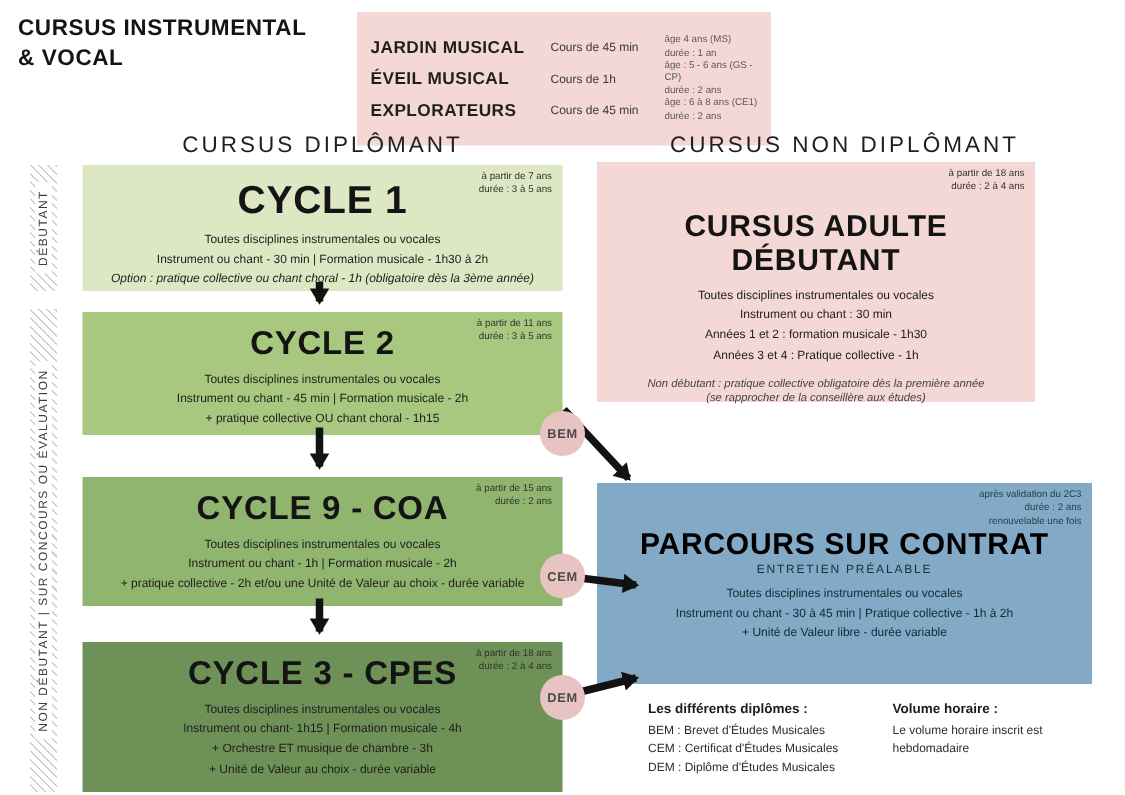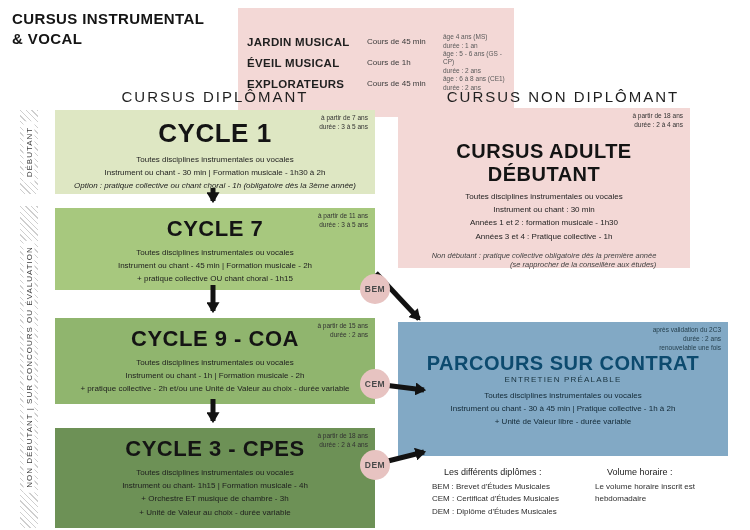--- a/index.html
+++ b/index.html
@@ -3,21 +3,21 @@
 <meta charset="utf-8">
 <style>
   * { margin:0; padding:0; box-sizing:border-box; }
   body { font-family:"Liberation Sans", sans-serif; background:#fff; }
   .canvas { position:relative; width:750px; height:530px; background:#fff; overflow:hidden; }
 
   .main-title { position:absolute; left:12px; top:9px; font-size:15px; font-weight:bold;
                 letter-spacing:.4px; line-height:1.3; color:#141414; white-space:pre-line; }
 
   .intro { position:absolute; left:238px; top:8px; width:276px; background:var(--pink,#f3d8d6);
-           padding:23px 9px; }
+           padding:13px 9px; }
   .intro-row { display:flex; align-items:center; height:21px; }
   .intro-name { width:120px; font-weight:bold; font-size:11.5px; letter-spacing:.3px; color:#1f1f1f; }
   .intro-course { width:76px; font-size:8px; color:#3a3a3a; }
   .intro-details { flex:1; font-size:6.5px; line-height:1.25; color:#5a5a5a; white-space:pre-line; }
 
   .col-header { position:absolute; top:88px; text-align:center; font-size:15px;
                 letter-spacing:2px; color:#1f1f1f; }
   .col-header.left { left:55px; width:320px; }
   .col-header.right { left:398px; width:330px; }
 
@@ -38,41 +38,41 @@
   .box-note { font-size:8px; font-style:italic; color:#1e1e1e; margin-top:2px; white-space:pre-line; }
 
   .cycle1 { left:55px; top:110px; width:320px; height:84px; background:var(--green-pale,#dee7c3); }
   .cycle1 .box-title { font-size:26px; }
   .cycle2 { left:55px; top:208px; width:320px; height:82px; background:var(--green-light,#a7c87e); }
   .cycle3coa { left:55px; top:318px; width:320px; height:86px; background:var(--green-mid,#90b56e); }
   .cycle3cpes { left:55px; top:428px; width:320px; height:100px; background:var(--green-dark,#6d9156); }
 
   .adulte { left:398px; top:108px; width:292px; height:160px; background:var(--pink,#f3d8d6); }
   .adulte .box-title { font-size:20px; margin-top:26px; }
-  .adulte .box-note { margin-top:8px; font-size:7.5px; color:#444;text-align:right; }
+  .adulte .box-note { margin-top:8px; font-size:7.5px; color:#444; }
 
   .contrat { left:398px; top:322px; width:330px; height:134px; background:var(--blue,#82a9c5); }
-  .contrat .box-title { font-size:20px; margin-top:24px; margin-bottom:0; color:#0c4a6e; }
+  .contrat .box-title { font-size:20px; margin-top:24px; margin-bottom:0; color:#000000; }
   .contrat .corner { color:#26404e; }
   .contrat .box-sub { font-size:8px; letter-spacing:1.2px; color:#16303c; margin-bottom:5px; }
   .contrat .box-lines { color:#122835; }
 
   .badge { position:absolute; width:30px; height:30px; border-radius:50%;
            background:var(--badge-pink,#e7c3c1); display:flex; align-items:center; justify-content:center;
            font-size:8.5px; font-weight:bold; letter-spacing:.5px; color:#4a4a4a; z-index:6; }
   .badge-bem { left:360px; top:274px; }
   .badge-cem { left:360px; top:369px; }
   .badge-dem { left:360px; top:450px; }
 
   .arrows { position:absolute; left:0; top:0; z-index:5; pointer-events:none; }
 
   .legend-block { position:absolute; top:466px; font-size:8px; line-height:1.55; color:#2e2e2e; }
   .legend-diplomas { left:432px; }
   .legend-volume { left:595px; }
-  .legend-title { font-size:9px; font-weight:normal; color:#1c1c1c; margin-bottom:1px;margin-left:12px; }
+  .legend-title { font-size:9px; font-weight:bold; color:#1c1c1c; margin-bottom:1px; }
   .legend-lines { white-space:pre-line; }
 </style>
 </head>
 <body>
 
 <div class="canvas">
 
   <div class="main-title">CURSUS INSTRUMENTAL
 &amp; VOCAL</div>
 
@@ -112,21 +112,21 @@
 durée : 3 à 5 ans</div>
     <div class="box-title">CYCLE 1</div>
     <div class="box-lines">Toutes disciplines instrumentales ou vocales
 Instrument ou chant - 30 min | Formation musicale - 1h30 à 2h</div>
     <div class="box-note">Option : pratique collective ou chant choral - 1h (obligatoire dès la 3ème année)</div>
   </div>
 
   <div class="box cycle2">
     <div class="corner">à partir de 11 ans
 durée : 3 à 5 ans</div>
-    <div class="box-title">CYCLE 7</div>
+    <div class="box-title">CYCLE 2</div>
     <div class="box-lines">Toutes disciplines instrumentales ou vocales
 Instrument ou chant - 45 min | Formation musicale - 2h
 + pratique collective OU chant choral - 1h15</div>
   </div>
 
   <div class="box cycle3coa">
     <div class="corner">à partir de 15 ans
 durée : 2 ans</div>
     <div class="box-title">CYCLE 9 - COA</div>
     <div class="box-lines">Toutes disciplines instrumentales ou vocales

